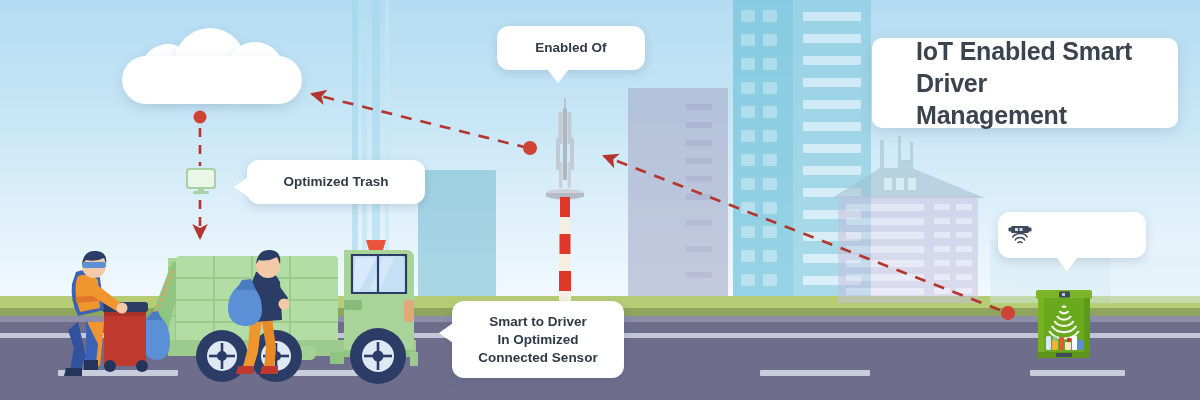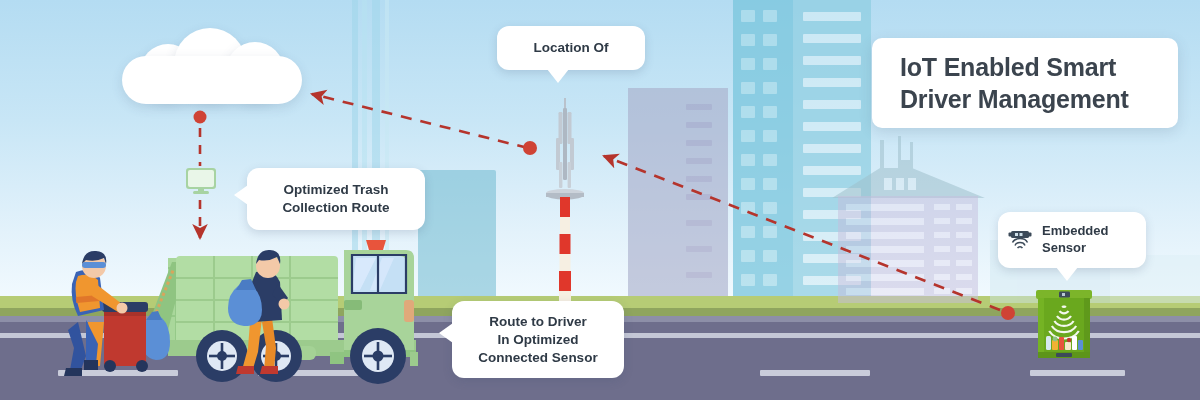--- a/index.html
+++ b/index.html
@@ -40,21 +40,21 @@
   .cloud{position:absolute;left:122px;top:28px;width:180px;height:76px;}
   .cloud .cb{position:absolute;background:#fff;border-radius:50%;box-shadow:0 4px 12px rgba(60,80,110,.14);}
   .cloud .base{position:absolute;left:0;bottom:0;width:180px;height:48px;background:#fff;border-radius:26px;
      box-shadow:0 4px 12px rgba(60,80,110,.14);}
   .cloud .label{position:absolute;left:0;top:30px;width:180px;text-align:center;
      font-size:17px;color:#343f4b;font-weight:400;}
 
   
   .titlecard{position:absolute;left:872px;top:38px;width:306px;height:90px;background:#fff;
      border-radius:10px;box-shadow:0 4px 14px rgba(60,80,110,.16);
-     display:flex;align-items:center;padding:0 28px;box-sizing:border-box;}
+     display:flex;align-items:center;padding:0 44px;box-sizing:border-box;}
   .titlecard h1{margin:0;font-size:25px;line-height:1.28;color:#3b444e;font-weight:bold;letter-spacing:-.2px;}
 
   
   .svgflow{position:absolute;left:0;top:0;width:1200px;height:400px;overflow:visible;}
 
   
   .monitor{position:absolute;left:186px;top:168px;width:30px;height:26px;}
   .mon-screen{position:absolute;left:0;top:0;width:30px;height:21px;background:#a7d3a2;border-radius:3px;}
   .mon-screen i{position:absolute;left:2px;top:2px;right:2px;bottom:2px;background:#e9f6e8;border-radius:2px;display:block;}
   .mon-stand{position:absolute;left:12px;top:20px;width:6px;height:4px;background:#a7d3a2;}
@@ -229,54 +229,49 @@
   </div>
 
   <div class="titlecard">
     <h1>
       <span>IoT Enabled Smart</span><br>
       <span>Driver Management</span>
     </h1>
   </div>
 
   <div class="bubble" style="left:497px;top:26px;width:128px;padding:13px 10px;font-size:13.5px;font-weight:bold;">
-    <span class="txt">Location Of</span>
+    <span class="txt">Enabled Of</span>
     <span class="tail tail-down" style="left:50px;bottom:-13px;"></span>
   </div>
 
-  <div class="bubble" style="left:247px;top:168px;width:162px;padding:13px 8px;font-size:13.5px;font-weight:bold;">
+  <div class="bubble" style="left:247px;top:160px;width:162px;padding:13px 8px;font-size:13.5px;font-weight:bold;">
     <span class="txt">Optimized Trash</span>
-    <span class="txt">Collection Route</span>
     <span class="tail tail-left" style="left:-13px;top:17px;"></span>
   </div>
 
   <div class="bubble" style="left:452px;top:301px;width:156px;padding:12px 8px;font-size:13.5px;font-weight:bold;z-index:9;">
-    <span class="txt">Route to Driver</span>
+    <span class="txt">Smart to Driver</span>
     <span class="txt">In Optimized</span>
     <span class="txt">Connected Sensor</span>
     <span class="tail tail-left" style="left:-13px;top:22px;"></span>
   </div>
 
   <div class="bubble" style="left:998px;top:212px;width:130px;padding:11px 9px;font-size:13px;font-weight:bold;
               display:flex;align-items:center;gap:9px;text-align:left;z-index:9;">
     <span class="sensoricon">
       <svg width="26" height="24" viewBox="0 0 26 24">
         <rect x="4" y="3" width="18" height="7" rx="1.6" fill="#3c4a59"></rect>
         <rect x="1.5" y="4.6" width="3.2" height="4" rx="1" fill="#3c4a59"></rect>
         <rect x="21.3" y="4.6" width="3.2" height="4" rx="1" fill="#3c4a59"></rect>
         <rect x="8" y="5" width="3" height="3" fill="#cfe0ea"></rect>
         <rect x="12.5" y="5" width="3" height="3" fill="#cfe0ea"></rect>
         <path d="M5.5 14.5 A8 6 0 0 1 20.5 14.5" fill="none" stroke="#3c4a59" stroke-width="1.5"></path>
         <path d="M8 17.5 A5.2 4 0 0 1 18 17.5" fill="none" stroke="#3c4a59" stroke-width="1.5"></path>
         <path d="M10.6 20.2 A2.6 2.2 0 0 1 15.4 20.2" fill="none" stroke="#3c4a59" stroke-width="1.5"></path>
       </svg>
-    </span>
-    <span style="line-height:1.3;">
-      <span class="txt">Embedded</span>
-      <span class="txt">Sensor</span>
     </span>
     <span class="tail tail-down" style="left:58px;bottom:-13px;"></span>
   </div>
 
   <div class="monitor">
     <div class="mon-screen">
         <i></i>
       </div>
     <div class="mon-stand"></div>
     <div class="mon-foot"></div>

